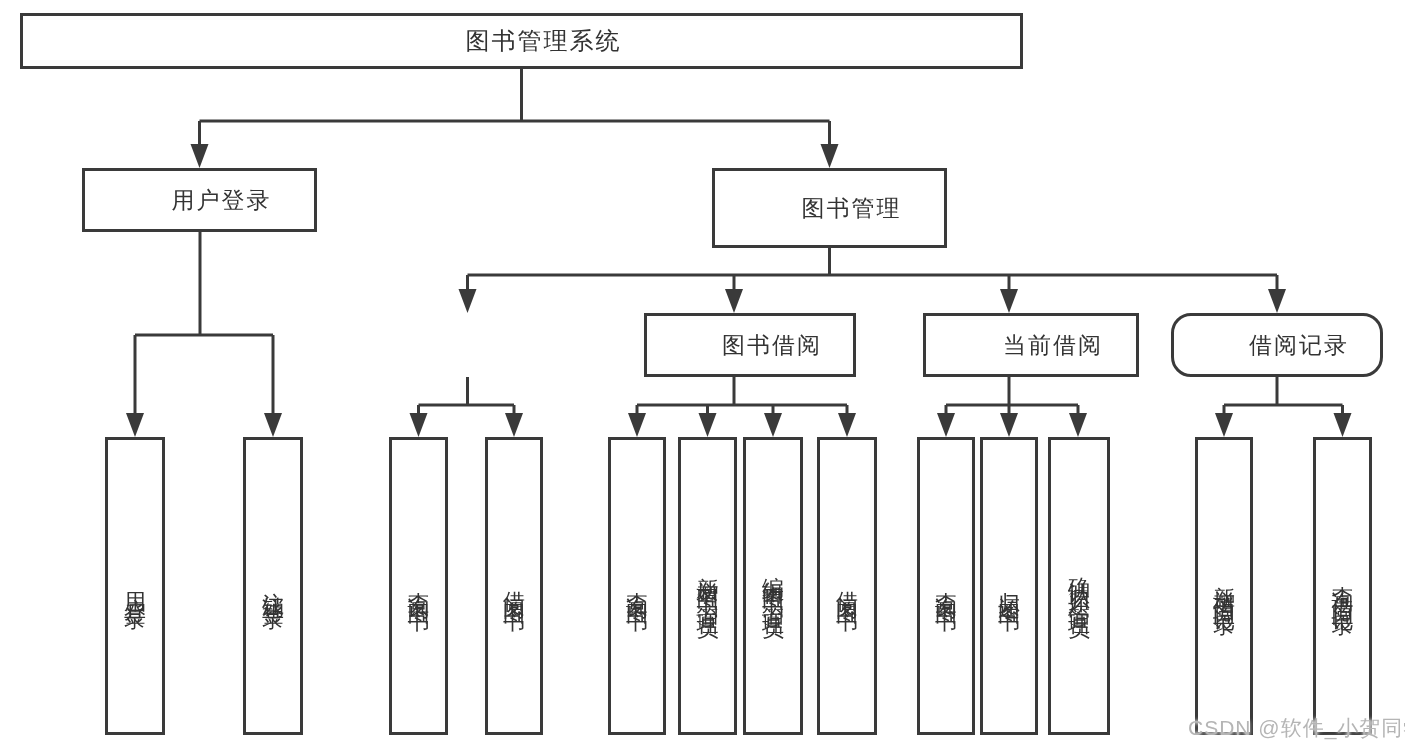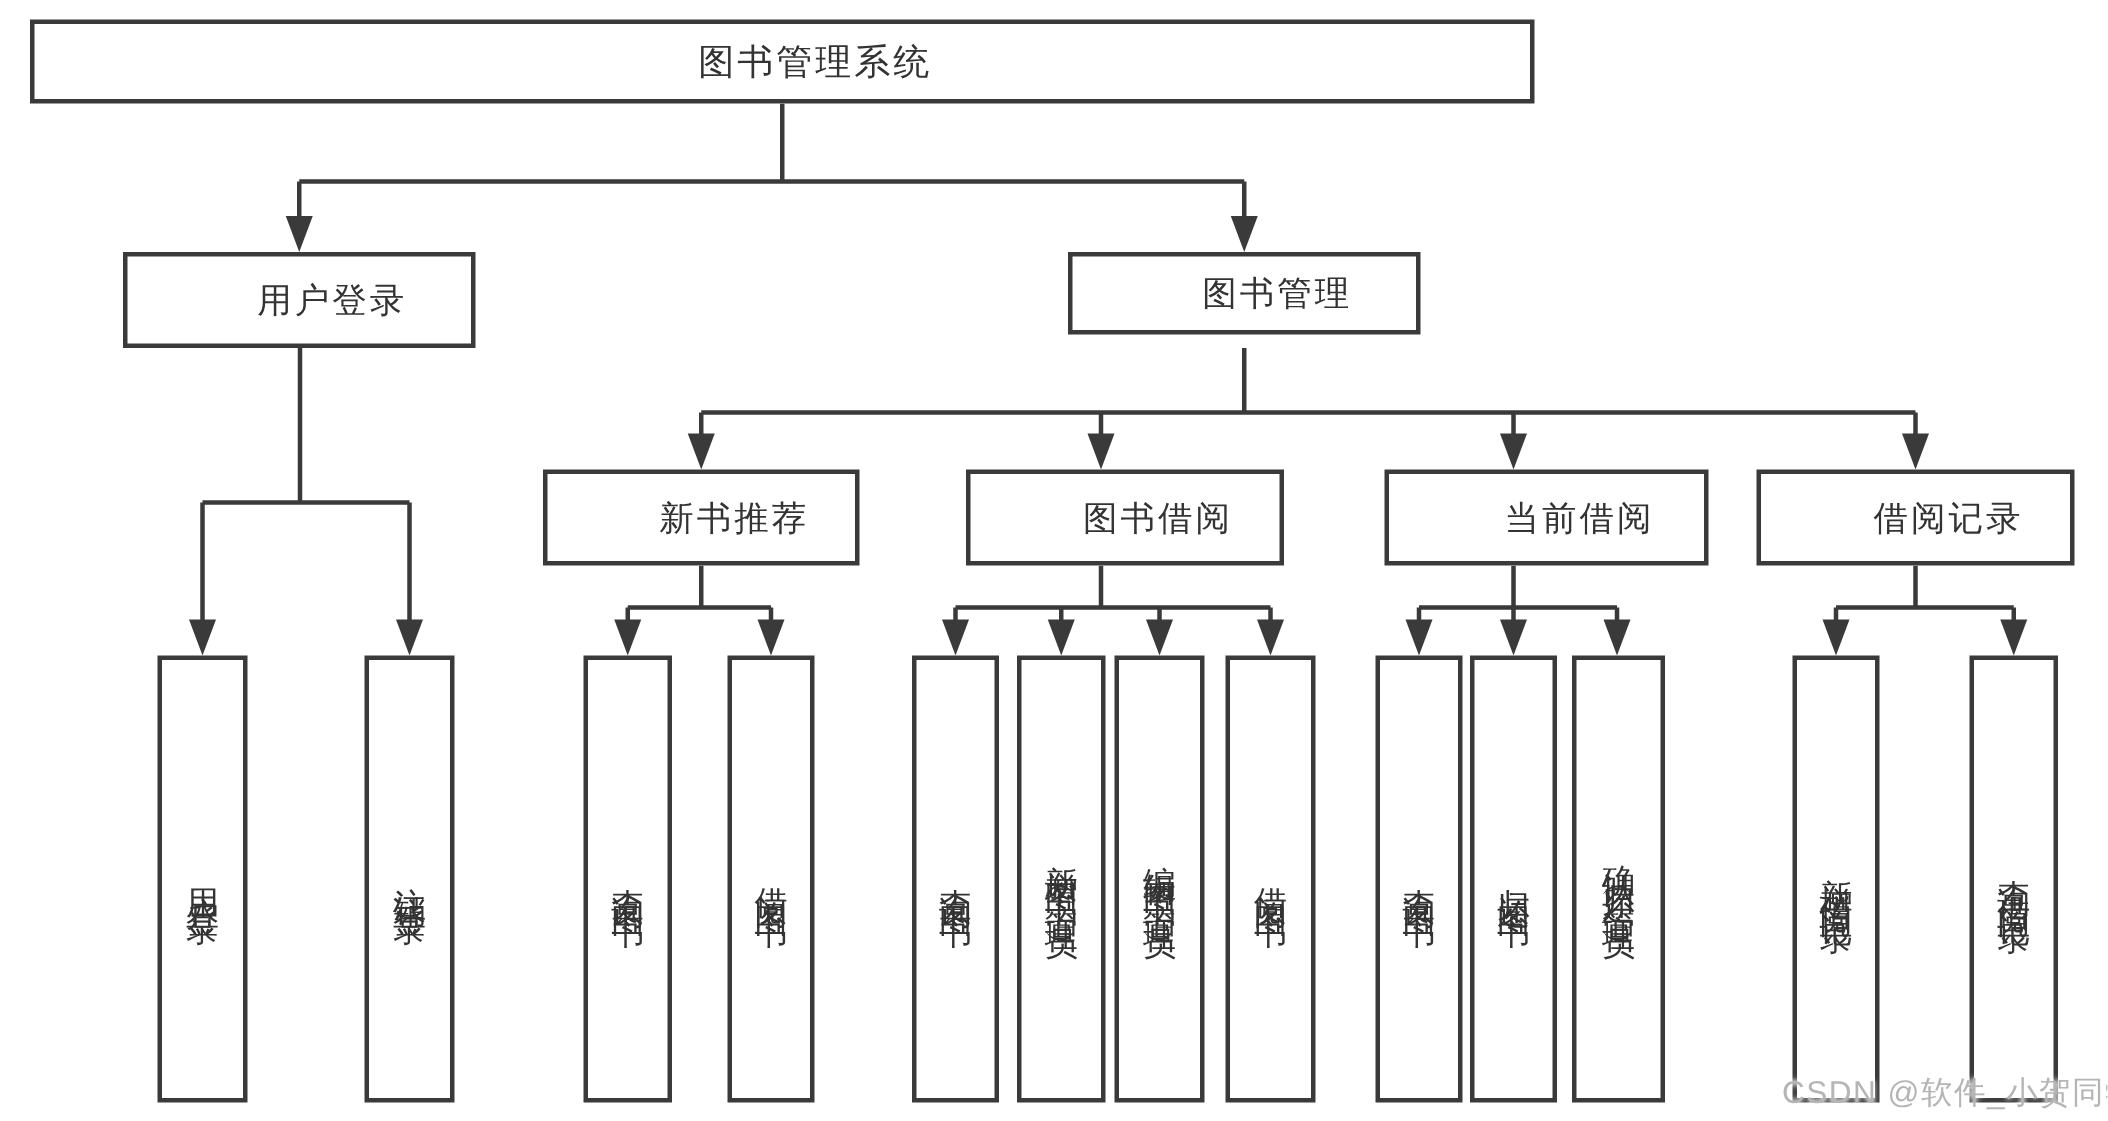--- a/index.html
+++ b/index.html
@@ -112,34 +112,31 @@
     </g>
   </svg>
 
   <div class="box hbox rootbox" style="left:20px;top:13px;width:1003px;height:56px;">
     <span>图书管理系统</span>
   </div>
 
   <div class="box hbox" style="left:82px;top:168px;width:235px;height:64px;">
     <span>用户登录</span>
   </div>
-  <div class="box hbox" style="left:712px;top:168px;width:235px;height:55px;">
+  <div class="box hbox" style="left:712px;top:168px;width:235px;height:80px;">
     <span>图书管理</span>
   </div>
 
-  <div class="box hbox" style="left:362px;top:313px;width:211px;height:64px;">
-    <span>新书推荐</span>
-  </div>
   <div class="box hbox" style="left:628px;top:313px;width:212px;height:64px;margin-left:16px;">
     <span>图书借阅</span>
   </div>
   <div class="box hbox" style="left:923px;top:313px;width:216px;height:64px;">
     <span>当前借阅</span>
   </div>
-  <div class="box hbox" style="left:1171px;top:313px;width:212px;height:64px;">
+  <div class="box hbox" style="left:1171px;top:313px;width:212px;height:64px;border-radius:20px;">
     <span>借阅记录</span>
   </div>
 
   <div class="box vbox" style="left:105px;width:60px;">
     <span class="vtext">用户登录</span>
   </div>
   <div class="box vbox" style="left:243px;width:60px;">
     <span class="vtext">注销登录</span>
   </div>
 

